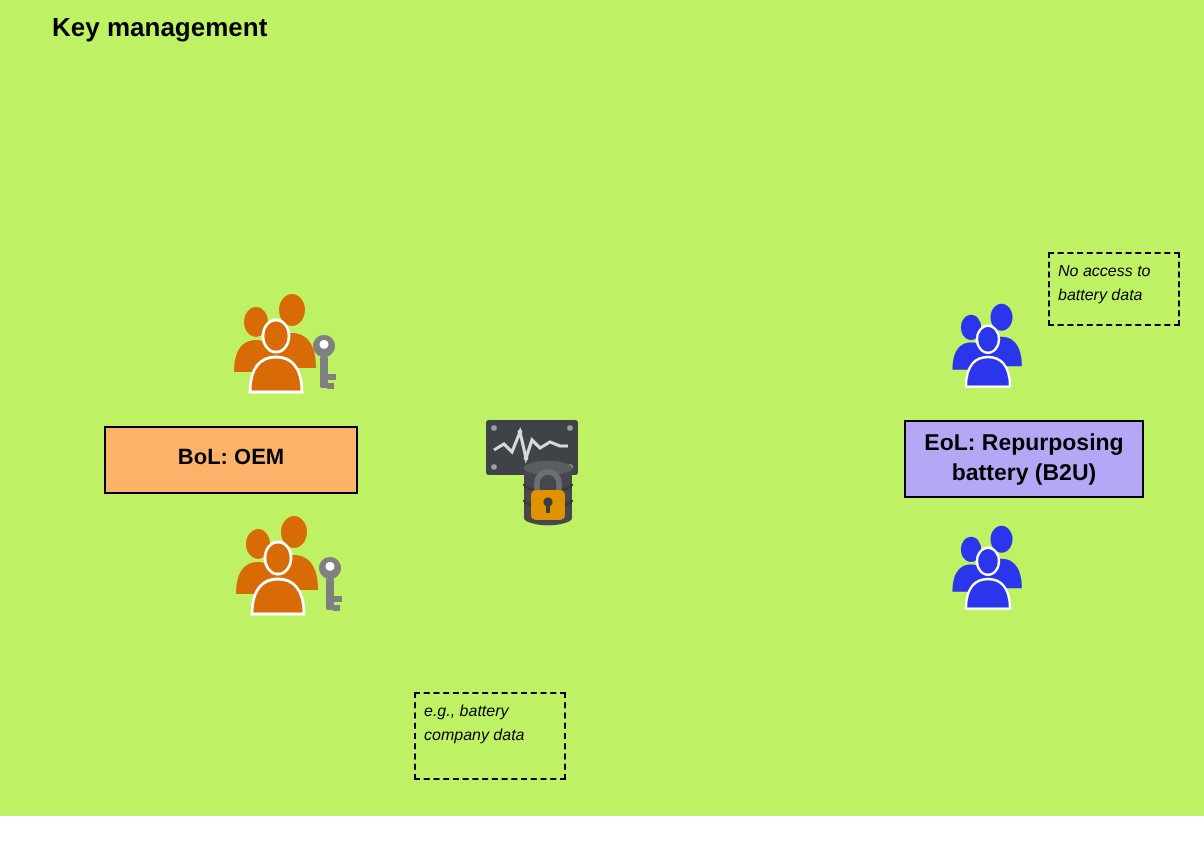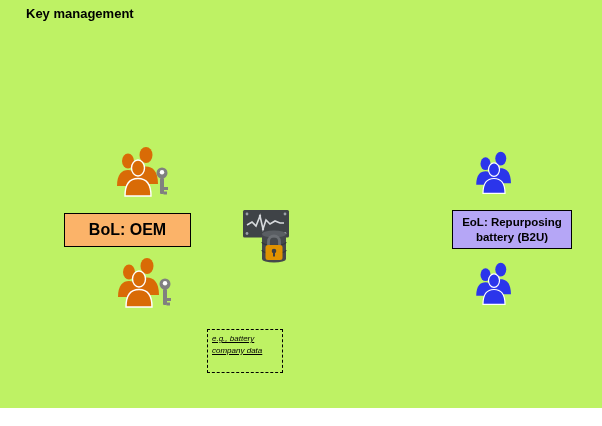--- a/index.html
+++ b/index.html
@@ -2,26 +2,26 @@
 <html><head>
 <meta charset="utf-8">
 <style>
   html,body{margin:0;padding:0;background:#ffffff;}
   #figure{position:relative;width:602px;height:408px;background:#bef264;overflow:hidden;
           font-family:"Liberation Sans", sans-serif;color:#000;}
   .abs{position:absolute;}
   #diagram-title{left:26px;top:6px;font-size:13px;font-weight:bold;letter-spacing:0px;}
   .role-box{display:flex;align-items:center;justify-content:center;text-align:center;
             border:1.6px solid #000;font-weight:bold;box-sizing:border-box;line-height:1.25;}
-  #bol-box{left:64px;top:213px;width:127px;height:34px;font-size:16px;}
+  #bol-box{left:52px;top:213px;width:127px;height:34px;font-size:11px;}
   #eol-box{left:452px;top:210px;width:120px;height:39px;font-size:11.5px;}
   .note-box{border:1.2px dashed #000;box-sizing:border-box;font-style:italic;font-size:8px;
             line-height:1.45;padding:3px 4px;color:#000;}
   #note-top-right{left:524px;top:126px;width:66px;height:37px;}
-  #note-bottom{left:207px;top:329px;width:76px;height:44px;text-decoration:underline;}
+  #note-bottom{left:207px;top:346px;width:76px;height:44px;}
   .icon-wrap{line-height:0;}
   svg{display:block;}
 </style>
 </head>
 <body>
 
 <div id="figure">
 
   <div id="diagram-title" class="abs">Key management</div>
 
@@ -110,19 +110,23 @@
     <svg width="44" height="44" viewBox="0 0 46 52">
       <ellipse cx="13" cy="15" rx="6" ry="7.5" fill="#2B35EB"></ellipse>
       <path d="M2 40 C2 28 7 24 13 24 C19 24 24 28 24 40 Z" fill="#2B35EB"></path>
       <ellipse cx="31" cy="9" rx="6.5" ry="8" fill="#2B35EB"></ellipse>
       <path d="M19 38 C19 25 24.5 20.5 31 20.5 C37.5 20.5 43 25 43 38 Z" fill="#2B35EB"></path>
       <ellipse cx="23" cy="22" rx="6.5" ry="8" stroke="#fff" stroke-width="1.4" fill="#2B35EB"></ellipse>
       <path d="M10 50 C10 37 16 32.5 23 32.5 C30 32.5 36 37 36 50 Z" stroke="#fff" stroke-width="1.4" fill="#2B35EB"></path>
     </svg>
   </div>
 
+  <div id="note-top-right" class="abs note-box">
+    <div>No access to</div>
+    <div>battery data</div>
+  </div>
 
   <div id="note-bottom" class="abs note-box">
     <div>e.g., battery</div>
     <div>company data</div>
   </div>
 
 </div>
 
 </body></html>

